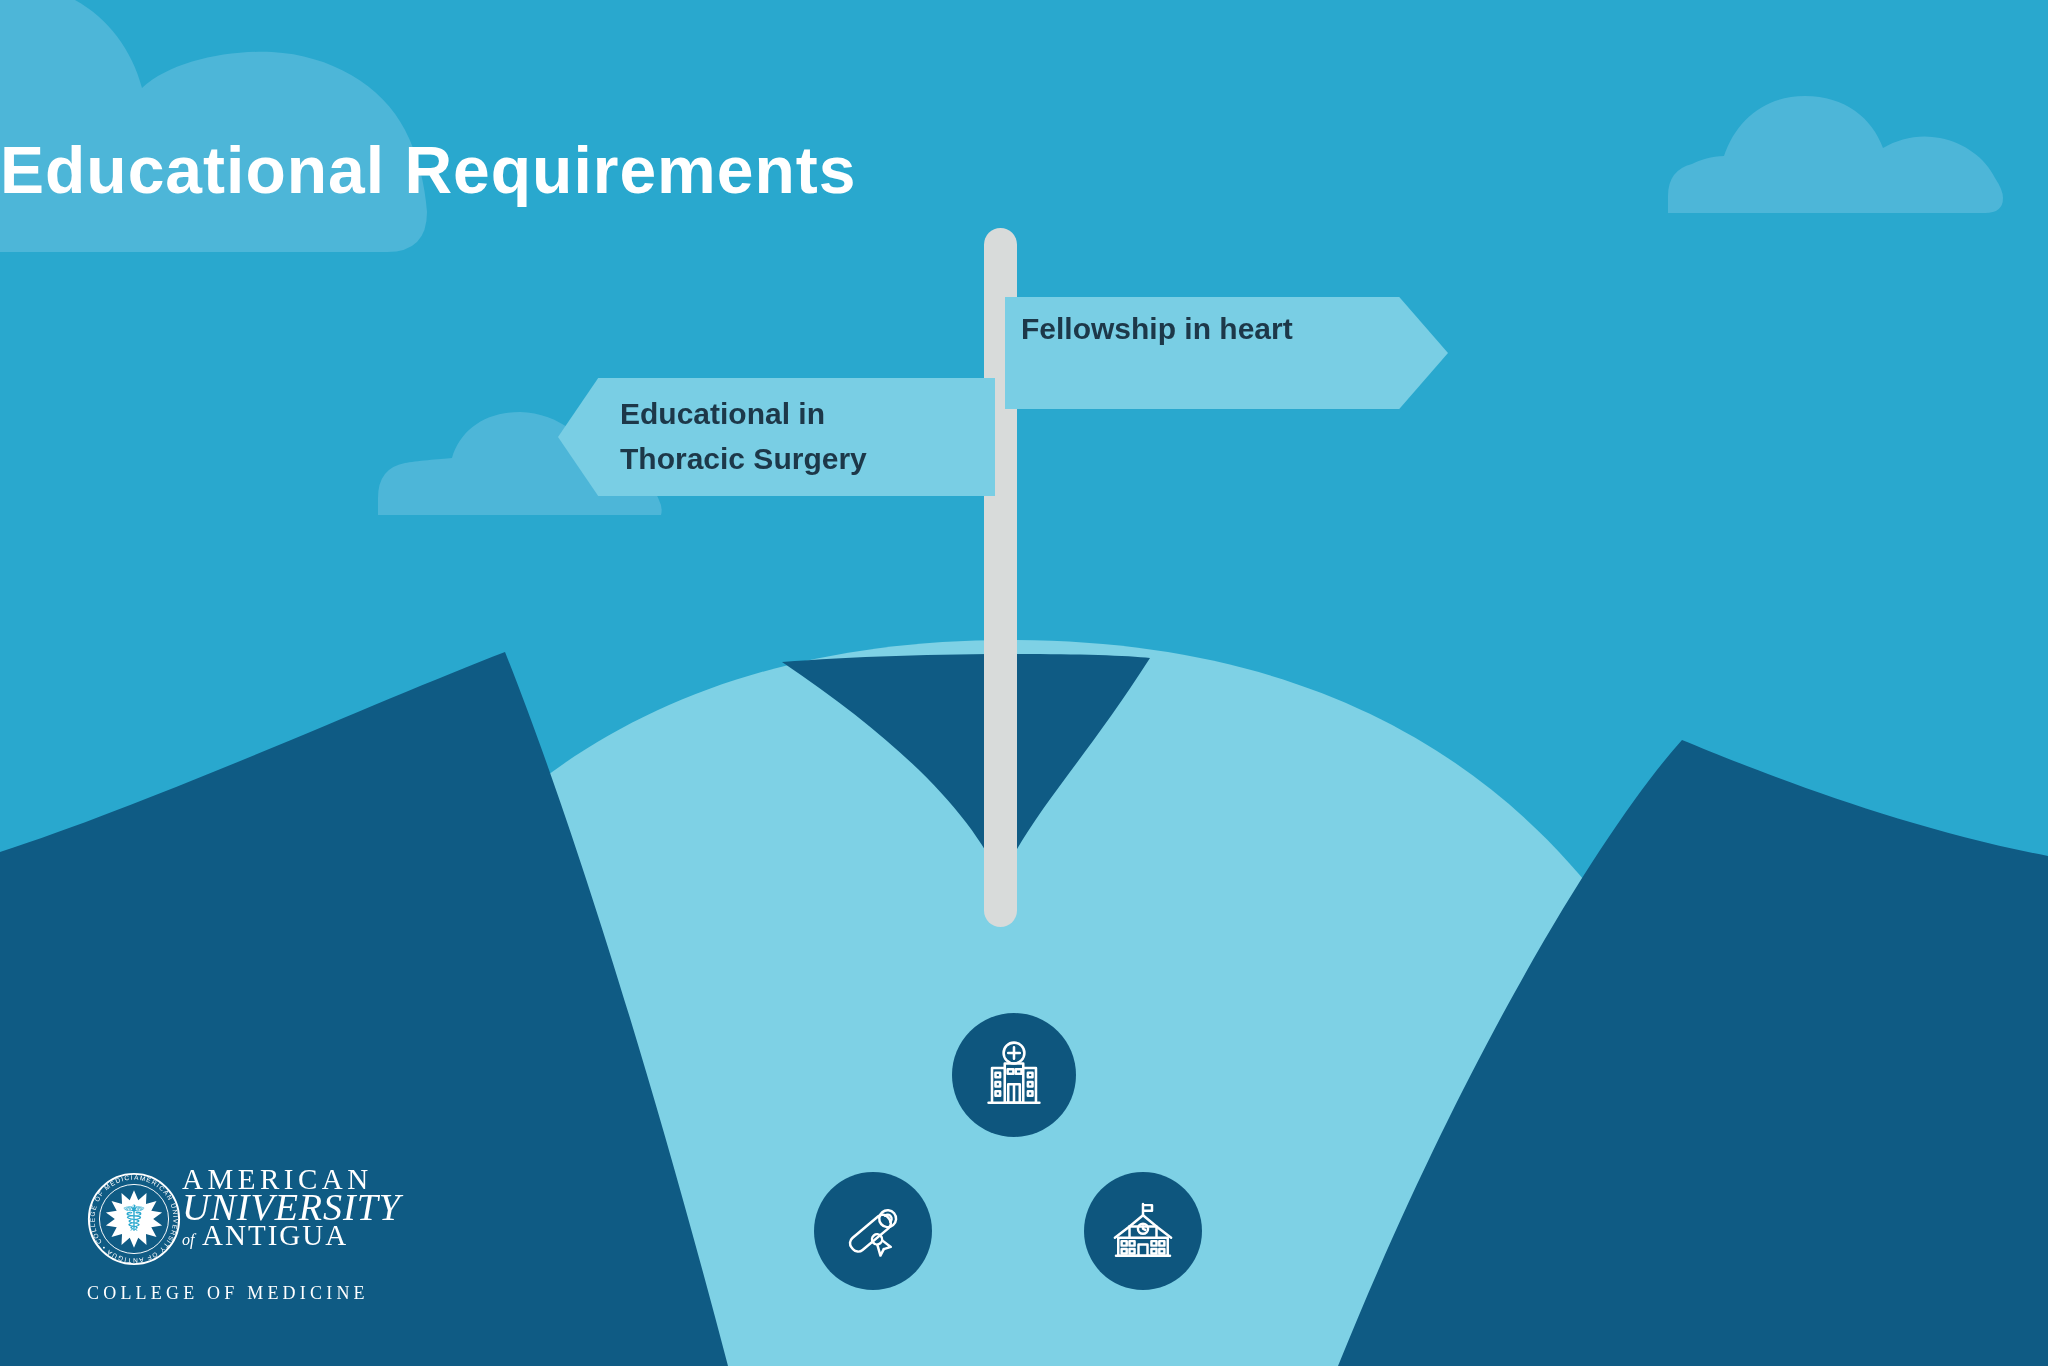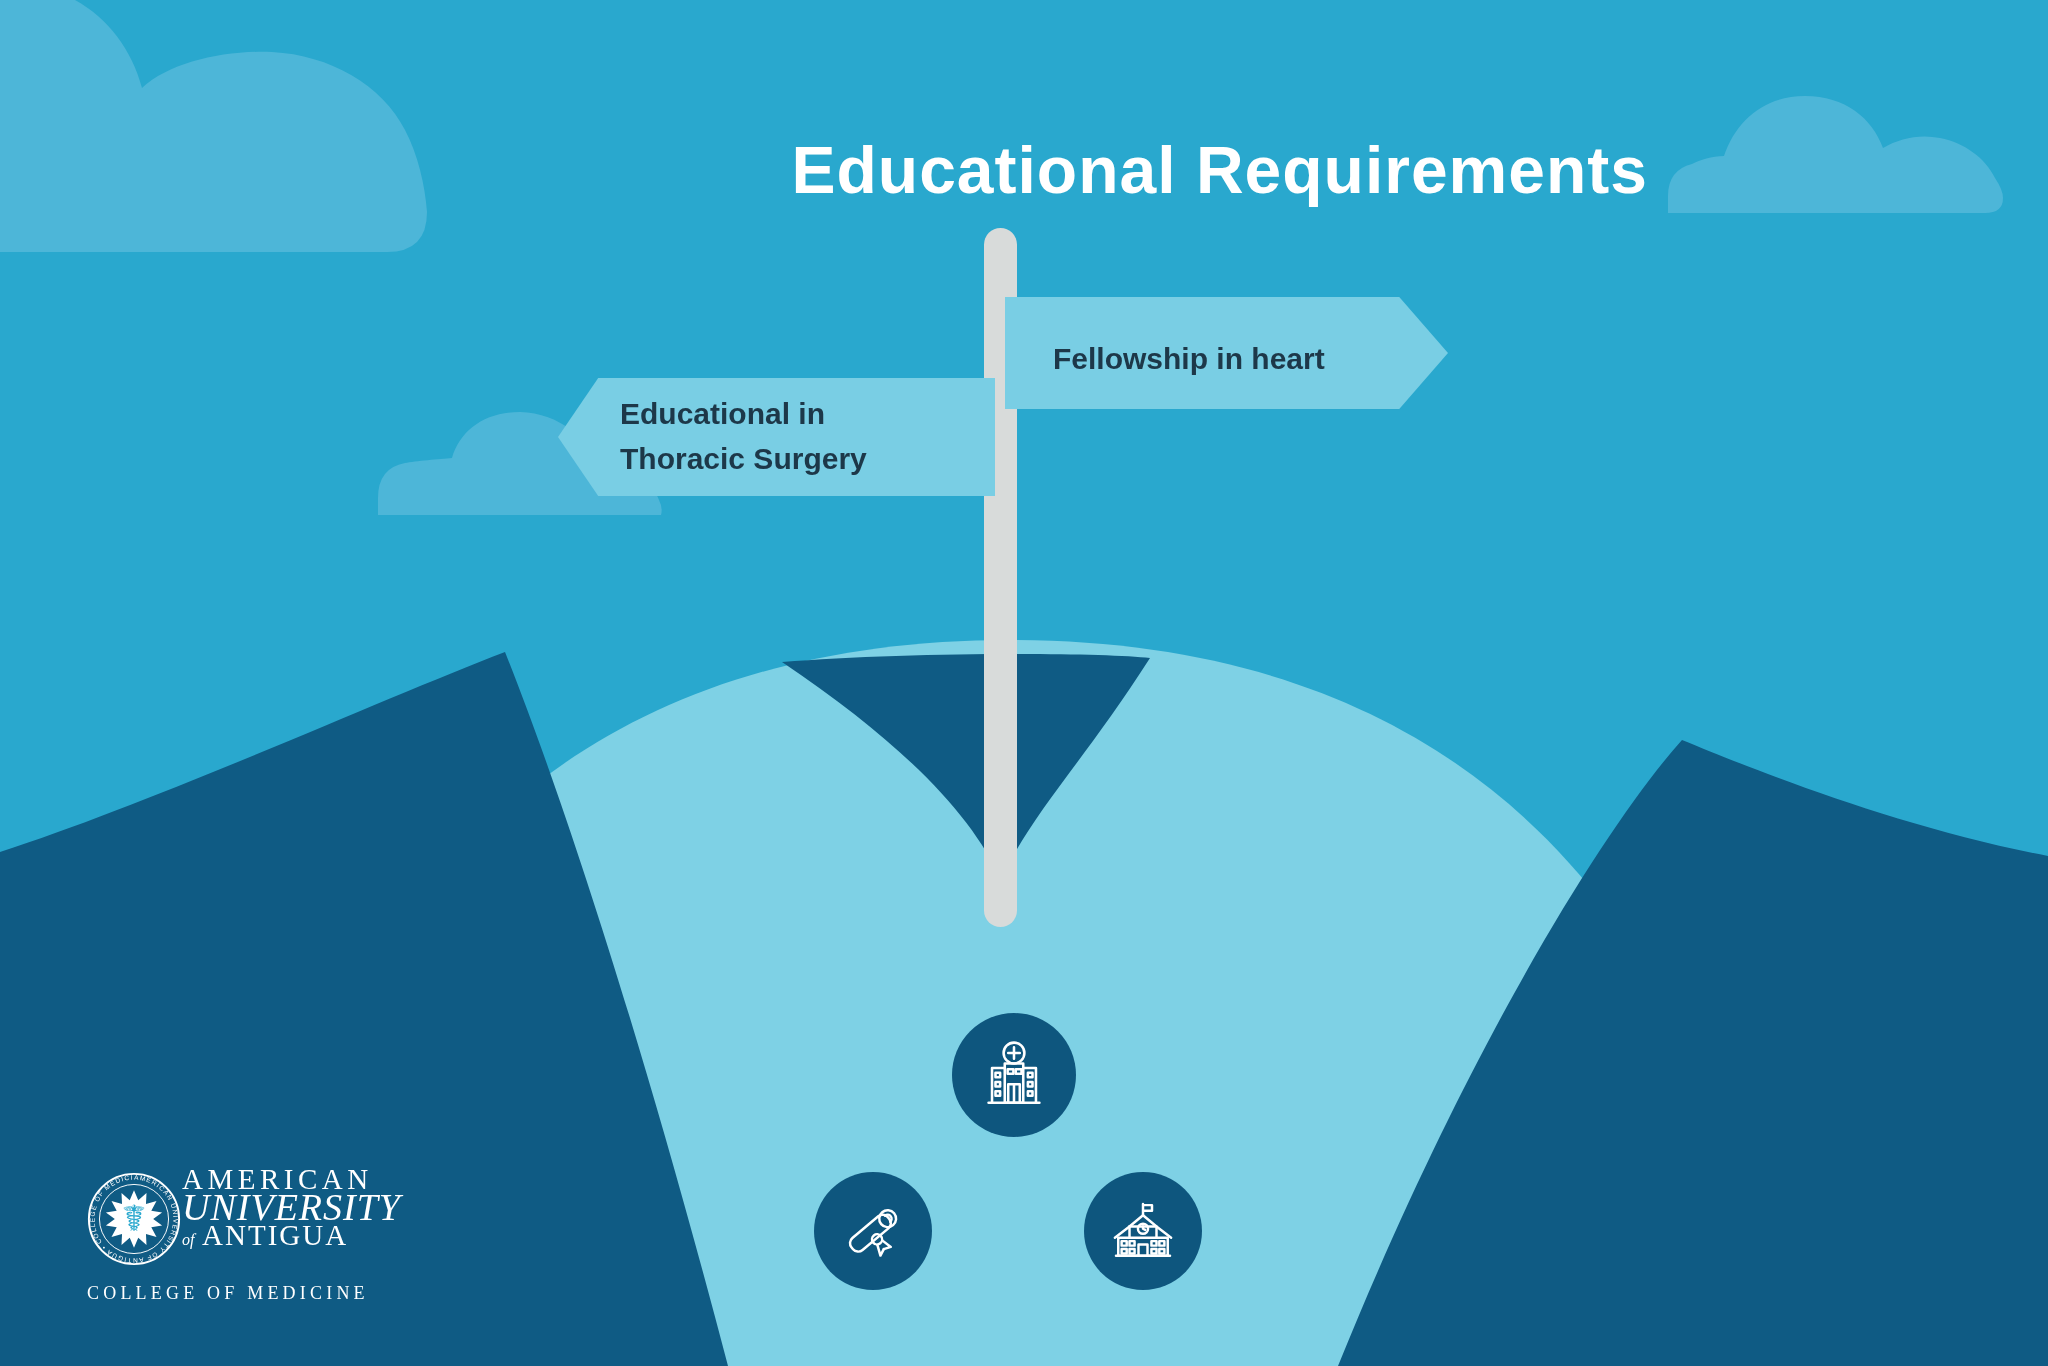--- a/index.html
+++ b/index.html
@@ -1,31 +1,31 @@
 <!DOCTYPE html>
 <html style="--sky: #29a8ce; --cloud: #4db6d8; --path: #7ed1e5; --hill: #0f5b84; --wedge: #0f5b84; --circle: #0e567e; --pole: #d8dbda; --sign-bg: #79cee4; --sign-text: #1d3849; --title-text: #ffffff; --logo-text: #ffffff; --icon-line: #ffffff;"><head>
 <meta charset="utf-8">
 <style>
   html,body{margin:0;padding:0;background:#222;}
   .canvas{position:relative;width:2048px;height:1366px;overflow:hidden;
           background:var(--sky);font-family:"Liberation Sans",sans-serif;}
   .bg{position:absolute;left:0;top:0;width:2048px;height:1366px;display:block;}
 
-  .title{position:absolute;left:0;top:132px;width:1648px;text-align:right;
+  .title{position:absolute;left:0;top:132px;width:1648px;text-align:left;
          color:var(--title-text);font-size:66px;font-weight:700;letter-spacing:1px;}
 
   .sign{position:absolute;background:var(--sign-bg);color:var(--sign-text);
         font-weight:700;font-size:30px;line-height:45px;}
   .sign-left{left:558px;top:378px;width:437px;height:118px;
         clip-path:polygon(9.2% 0,100% 0,100% 100%,9.2% 100%,0 50%);
         padding:0;}
   .sign-left .sign-text{position:absolute;left:62px;top:13px;}
   .sign-right{left:1005px;top:297px;width:443px;height:112px;
         clip-path:polygon(0 0,89% 0,100% 50%,89% 100%,0 100%);}
-  .sign-right .sign-text{position:absolute;left:48px;top:9px;margin-top:30px;}
+  .sign-right .sign-text{position:absolute;left:16px;top:9px;}
 
   .icon-circle{position:absolute;border-radius:50%;background:var(--circle);
         display:flex;align-items:center;justify-content:center;}
   .ic-hospital{left:952px;top:1013px;width:124px;height:124px;}
   .ic-diploma{left:814px;top:1172px;width:118px;height:118px;}
   .ic-school{left:1084px;top:1172px;width:118px;height:118px;}
   .lineicon{stroke:var(--icon-line);fill:none;stroke-width:2.2;
         stroke-linecap:round;stroke-linejoin:round;}
 
   .logo{position:absolute;left:70px;top:1160px;width:360px;height:160px;color:var(--logo-text);}

